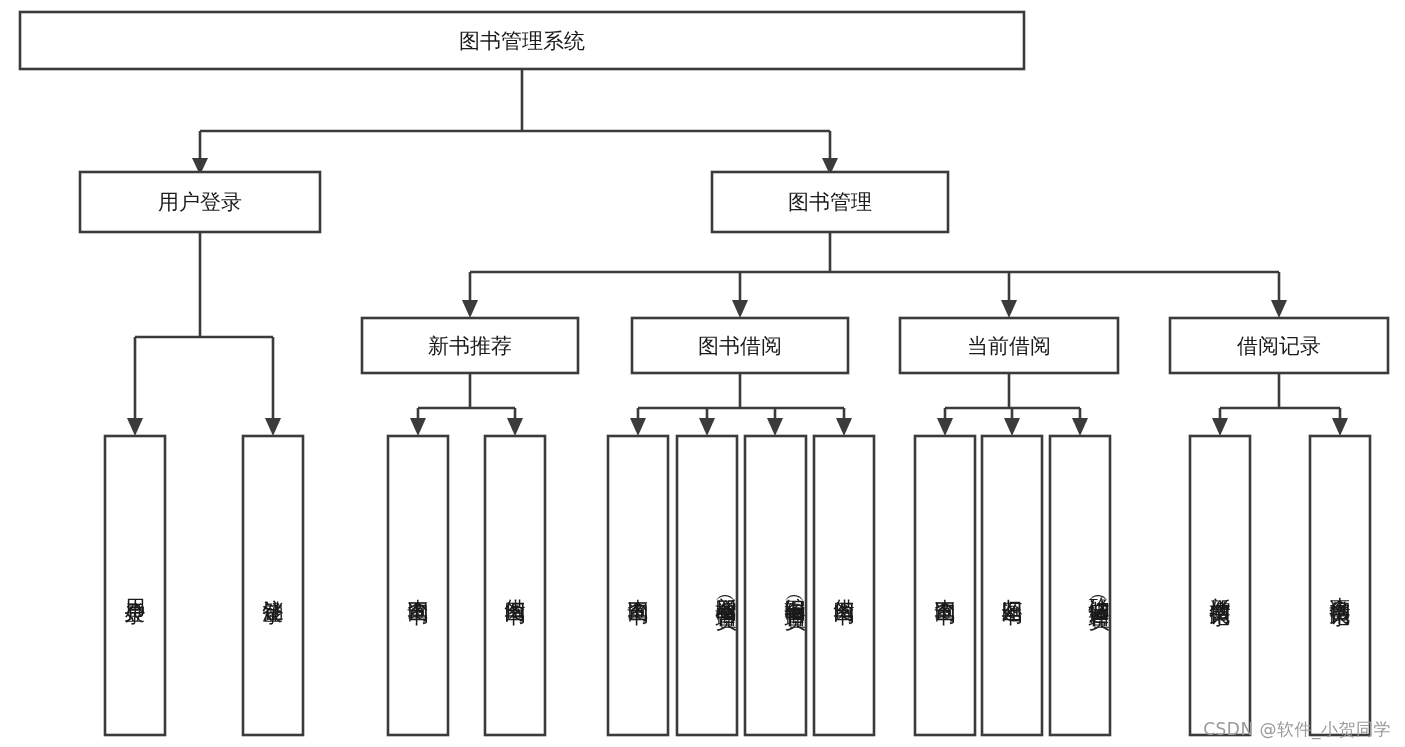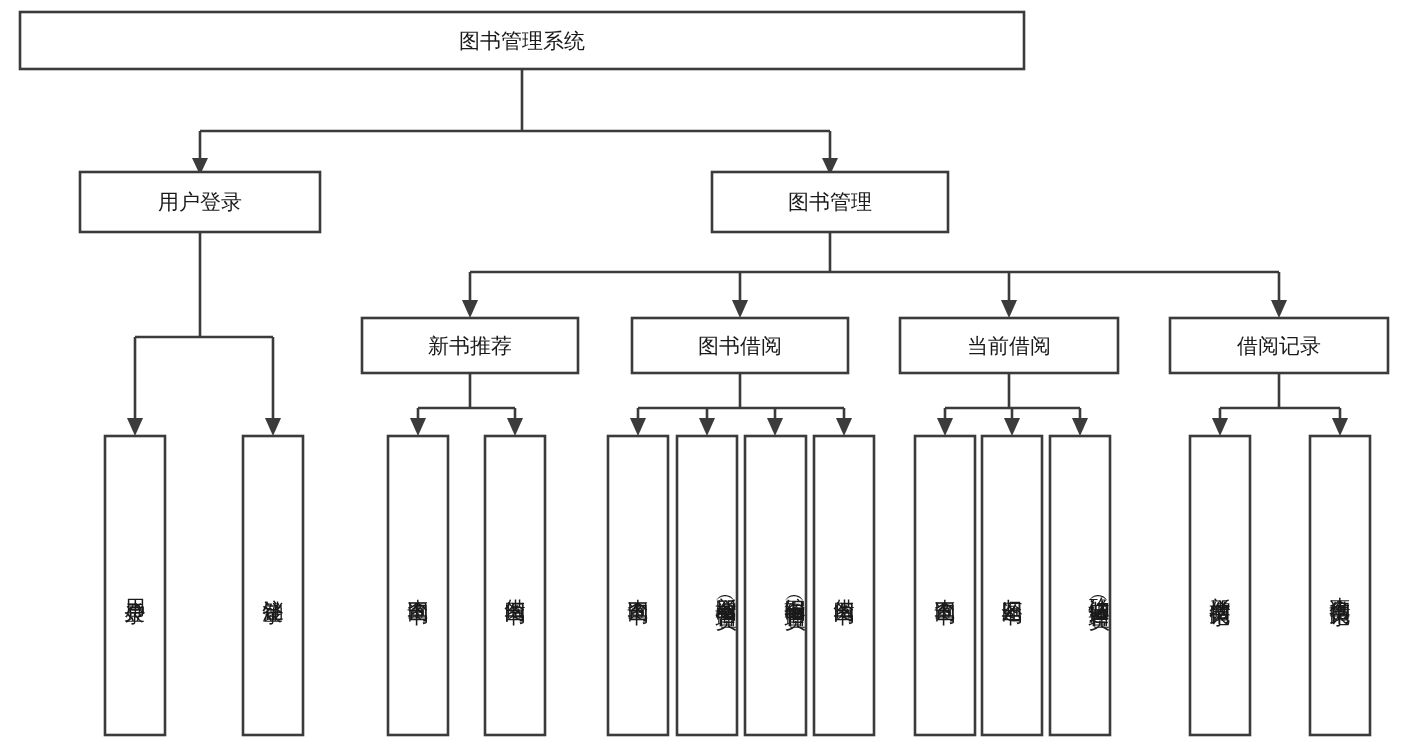--- a/index.html
+++ b/index.html
@@ -221,14 +221,15 @@
   <div class="leaf-label" style="left:915px; top:436px; width:60px; height:299px; display:flex; align-items:center; justify-content:center;">查询图书</div>
 
   <div class="leaf-label" style="left:982px; top:436px; width:60px; height:299px; display:flex; align-items:center; justify-content:center;">归还图书</div>
 
   <div class="leaf-label" style="left:1050px; top:436px; width:60px; height:299px; display:flex; align-items:flex-start; justify-content:center; padding-top:6px; box-sizing:border-box;">确认归还（管理员）</div>
 
   <div class="leaf-label" style="left:1190px; top:436px; width:60px; height:299px; display:flex; align-items:center; justify-content:center;">新增借阅记录</div>
 
   <div class="leaf-label" style="left:1310px; top:436px; width:60px; height:299px; display:flex; align-items:center; justify-content:center;">查询借阅记录</div>
 
+  <div class="watermark">CSDN @软件_小贺同学</div>
 
 </div>
 
 </body></html>

